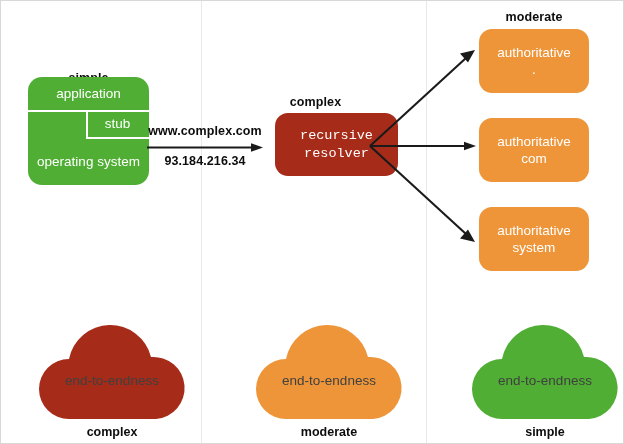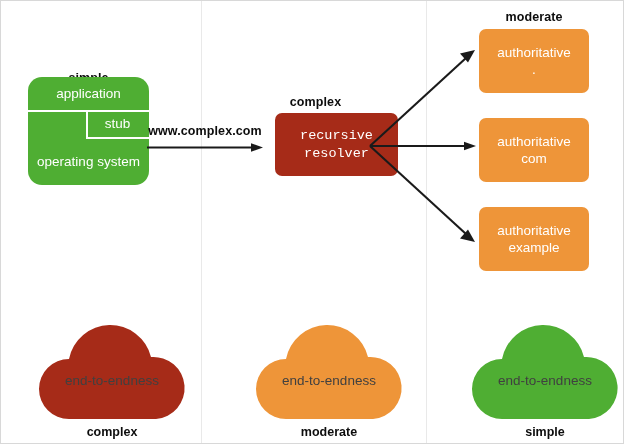--- a/index.html
+++ b/index.html
@@ -36,21 +36,21 @@
     font-weight: bold;
     color: #0d0d0d;
     text-align: center;
     white-space: nowrap;
     letter-spacing: .1px;
   }
 
   
   .node {
     position: absolute;
-    border-radius: 7px;
+    border-radius: 13px;
     box-sizing: border-box;
     color: #ffffff;
     display: flex;
     flex-direction: column;
     align-items: center;
     justify-content: center;
     text-align: center;
     font-size: 13.5px;
     line-height: 1.28;
     white-space: nowrap;
@@ -198,20 +198,21 @@
     <div class="stack-cell" id="cell-stub">stub</div>
   </div>
 
   <div class="caption" id="query-name">www.complex.com</div>
 
   <svg id="query-arrow" viewBox="0 0 116 9">
     <line x1="0" y1="4.5" x2="106" y2="4.5" stroke="#1A1A1A" stroke-width="2.2"></line>
     <polygon points="116,4.5 104,0.2 104,8.8" fill="#1A1A1A"></polygon>
   </svg>
 
+  <div class="caption" id="query-addr">93.184.216.34</div>
 
   <div class="node" id="resolver" style="background:#A62B18;">
     <span>recursive</span>
     <span class="node-line2">resolver</span>
   </div>
 
   <svg id="fan-arrows" viewBox="0 0 120 230">
 
     <line x1="4" y1="115" x2="100" y2="27" stroke="#1A1A1A" stroke-width="2.1"></line>
     <polygon points="109,19 94,22.5 102,31.5" fill="#1A1A1A"></polygon>
@@ -228,21 +229,21 @@
     <span class="node-line2">.</span>
   </div>
 
   <div class="node" id="auth-com" style="background:#EE9539;">
     <span>authoritative</span>
     <span class="node-line2">com</span>
   </div>
 
   <div class="node" id="auth-example" style="background:#EE9539;">
     <span>authoritative</span>
-    <span class="node-line2">example</span>
+    <span class="node-line2">system</span>
   </div>
 
   <div class="cloud-wrap" id="cloud-complex">
     <svg class="cloud-svg" width="190" height="106" viewBox="0 0 190 106">
       <path d="M52,100 A30,30 0 0,1 52,40 A42,42 0 0,1 134,38 A28,28 0 0,1 139,100 Z" fill="#A62B18"></path>
     </svg>
     <div class="cloud-text">end-to-endness</div>
     <div class="cloud-caption">complex</div>
   </div>
 

